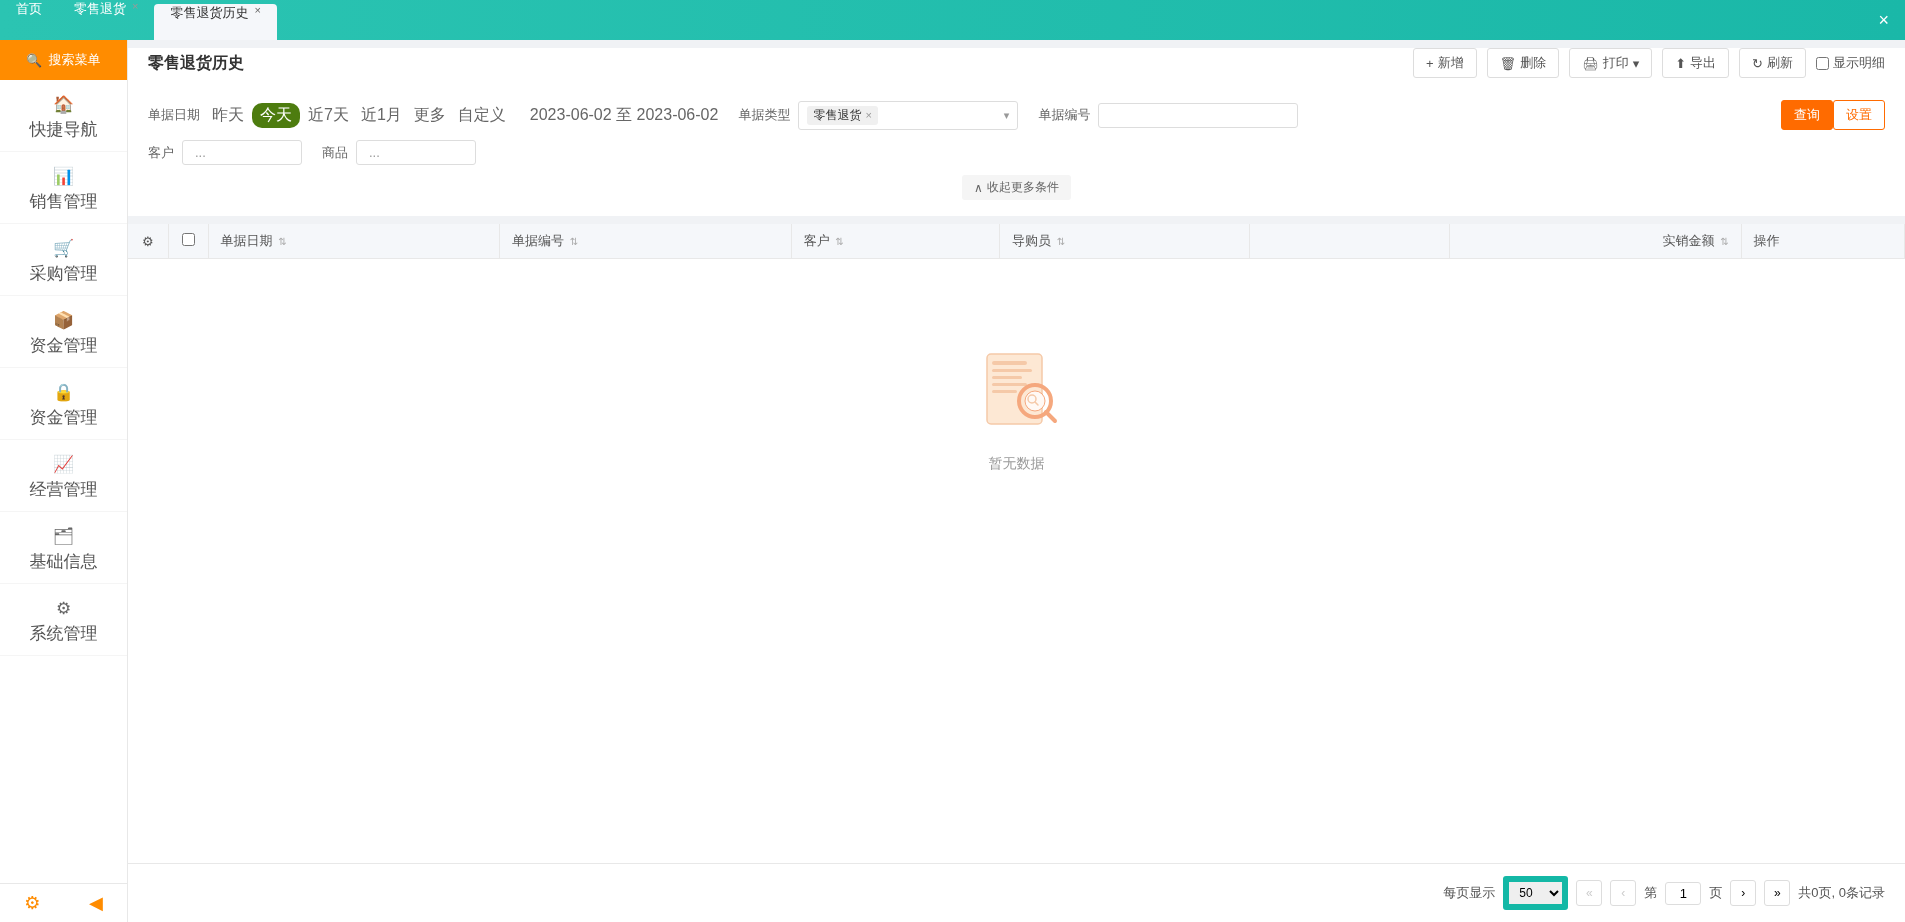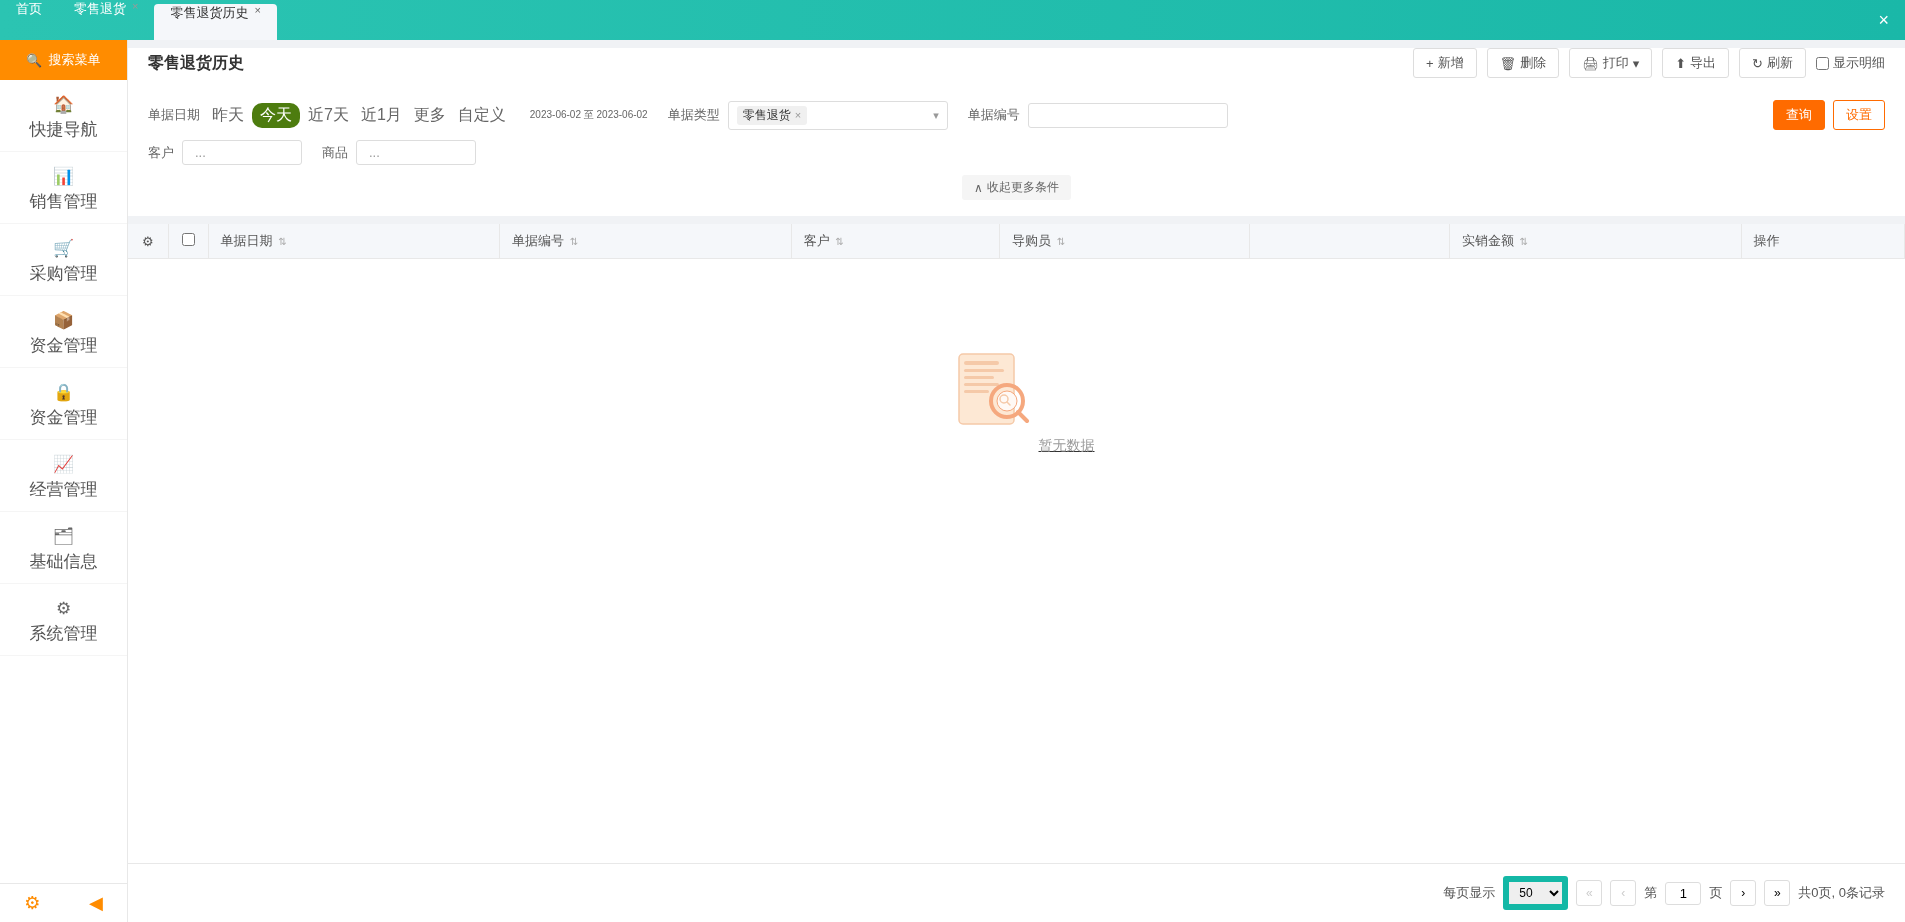--- a/index.html
+++ b/index.html
@@ -200,21 +200,21 @@
       padding: 1px 4px;
       border-radius: 2px;
     }
     .date-opt.active {
       background: #4d7c0f;
       color: #fff;
       border-radius: 10px;
       padding: 2px 8px;
     }
     .date-range {
-      font-size: 10px;
+      font-size: 16px;
       color: #666;
     }
     .filter-select {
       display: flex;
       align-items: center;
       border: 1px solid #ddd;
       border-radius: 3px;
       padding: 4px 8px;
       min-width: 200px;
       background: #fff;
@@ -312,25 +312,24 @@
       margin-left: 2px;
     }
     .th-settings {
       width: 36px;
       text-align: center !important;
     }
 
     
     .empty-state {
       display: flex;
-      flex-direction: row;
-      align-items: flex-end;
+      flex-direction: column;
+      align-items: center;
       justify-content: center;
       padding: 80px 0;
-      text-decoration: underline;
     }
     .empty-icon {
       width: 100px;
       height: 100px;
       margin-bottom: 16px;
     }
     .empty-text {
       font-size: 14px;
       color: #999;
     }
@@ -511,21 +510,21 @@
               </span>
               <span class="filter-select-arrow">▾</span>
             </div>
           </div>
 
           <div class="filter-item">
             <span class="filter-label">单据编号</span>
             <input class="filter-input" type="text" style="min-width: 200px;">
           </div>
 
-          <div style="margin-left:auto; display:flex; gap:8px;border-radius:9px;">
+          <div style="margin-left:auto; display:flex; border-radius:9px;">
             <button class="btn btn-primary">
               <span>查询</span>
             </button>
             <button class="btn btn-setting">
               <span>设置</span>
             </button>
           </div>
         </div>
 
         <div class="filter-row">
@@ -566,21 +565,21 @@
             </th>
             <th>
               <span>客户</span>
               <span class="sort-arrows">⇅</span>
             </th>
             <th>
               <span>导购员</span>
               <span class="sort-arrows">⇅</span>
             </th>
             <th style="width:200px;"></th>
-            <th style="text-align:left;">
+            <th style="text-align:right;">
               <span>实销金额</span>
               <span class="sort-arrows">⇅</span>
             </th>
             <th>
               <span>操作</span>
             </th>
           </tr>
         </thead>
         <tbody>
         </tbody>

